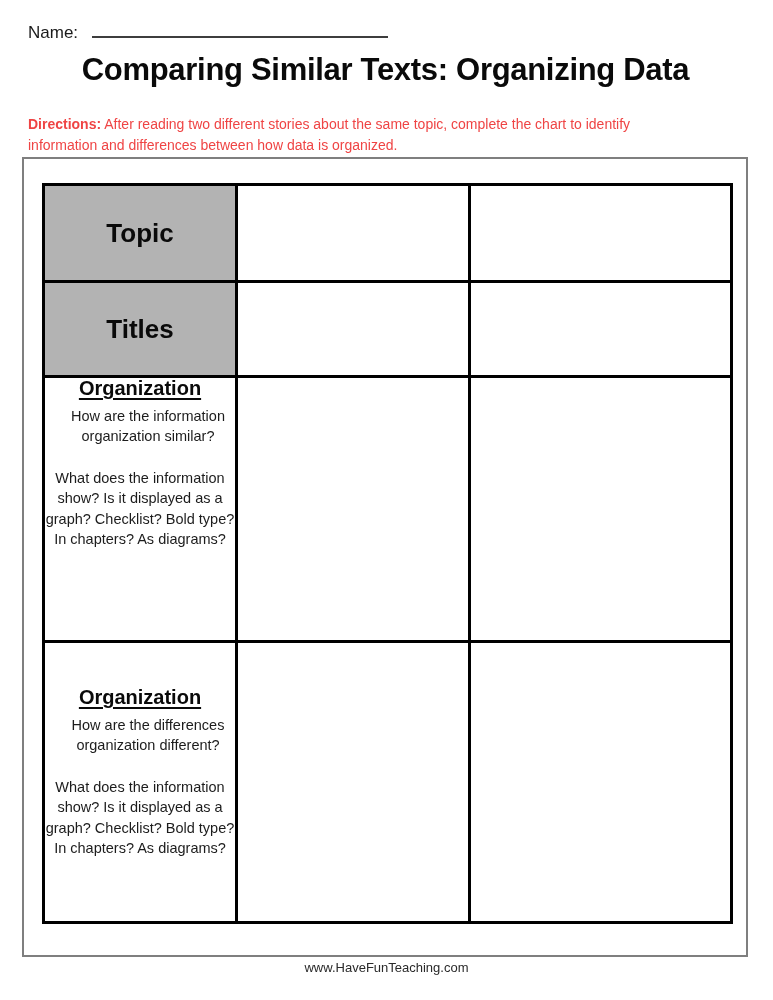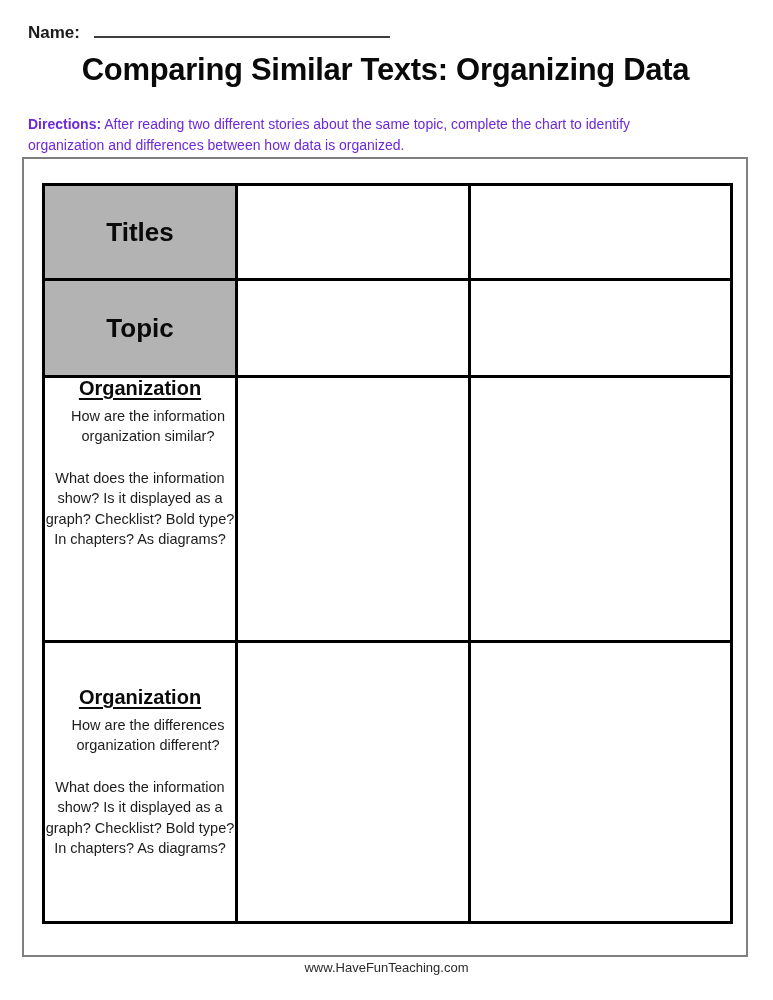--- a/index.html
+++ b/index.html
@@ -6,21 +6,21 @@
   body {
     width: 773px; height: 1000px;
     background: #ffffff;
     font-family: "Liberation Sans", sans-serif;
     color: #111;
     position: relative;
     overflow: hidden;
   }
 
   
-  .name-row { position: absolute; top: 20px; left: 28px; font-weight: bold; }
+  .name-row { position: absolute; top: 20px; left: 28px; }
   .name-label { font-size: 17px; color: #1a1a1a; }
   .name-line {
     display: inline-block;
     width: 296px; height: 16px;
     border-bottom: 2px solid #3d3d3d;
     margin-left: 14px;
     vertical-align: baseline;
   }
 
   
@@ -31,21 +31,21 @@
     font-size: 31px; font-weight: bold;
     letter-spacing: -0.3px;
     color: #0a0a0a;
   }
 
   
   .directions {
     position: absolute; top: 114px; left: 28px;
     width: 716px; margin: 0;
     font-size: 14px; line-height: 21px;
-    color: #6d28d9;
+    color: #ef4444;
   }
   .directions b { font-weight: bold; }
 
   
   .outer-box {
     position: absolute; top: 157px; left: 22px;
     width: 726px; height: 800px;
     border: 2px solid #7f7f7f;
     box-sizing: border-box;
     background: #ffffff;
@@ -102,37 +102,37 @@
 </style>
 </head>
 <body>
 
 <div class="name-row">
   <span class="name-label">Name:</span><span class="name-line"></span>
 </div>
 
 <h1 class="page-title">Comparing Similar Texts: Organizing Data</h1>
 
-<p class="directions"><b>Directions:</b> <span>After reading two different stories about the same topic, complete the chart to identify</span><br><span>organization and differences between how data is organized.</span></p>
+<p class="directions"><b>Directions:</b> <span>After reading two different stories about the same topic, complete the chart to identify</span><br><span>information and differences between how data is organized.</span></p>
 
 <div class="outer-box">
   <table class="chart">
     <colgroup>
       <col style="width:193px">
       <col style="width:233px">
       <col style="width:262px">
     </colgroup>
     <tbody>
-        <tr style="height:95px;">
-      <td class="hdr gray" style="background: rgb(179, 179, 179);">Titles</td>
+        <tr style="height:97px;">
+      <td class="hdr gray" style="background: rgb(179, 179, 179);">Topic</td>
       <td></td>
       <td></td>
     </tr>
-    <tr style="height:97px;">
-      <td class="hdr gray" style="background: rgb(179, 179, 179);">Topic</td>
+    <tr style="height:95px;">
+      <td class="hdr gray" style="background: rgb(179, 179, 179);">Titles</td>
       <td></td>
       <td></td>
     </tr>
     <tr style="height:265px;">
       <td class="org-cell">
         <div class="org-heading">Organization</div>
         <div class="org-question">How are the information organization similar?</div>
         <div class="org-detail">What does the information show? Is it displayed as a graph? Checklist? Bold type? In chapters? As diagrams?</div>
       </td>
       <td></td>

